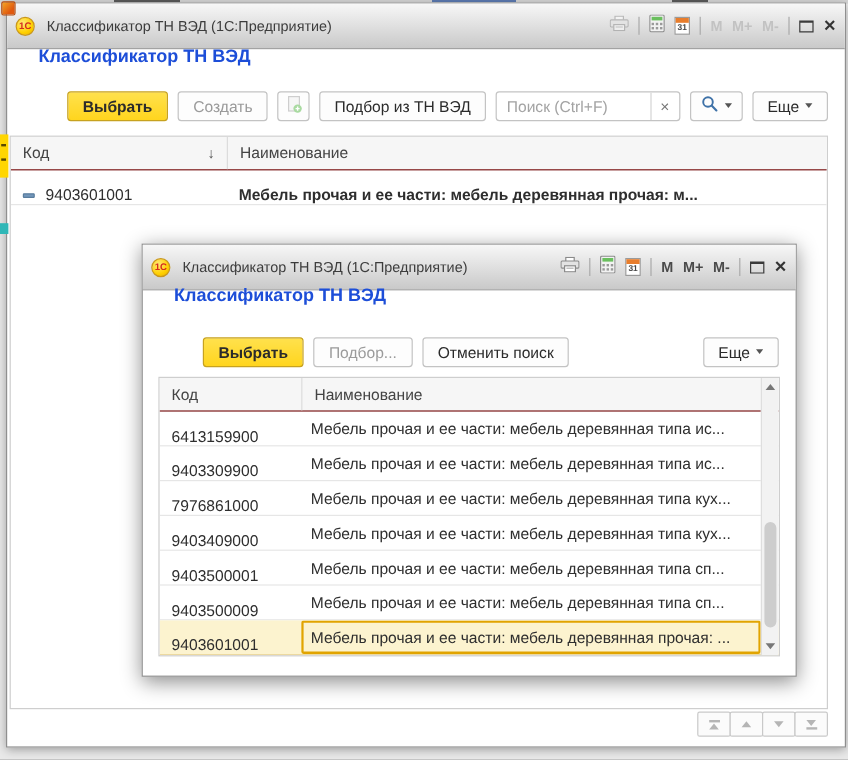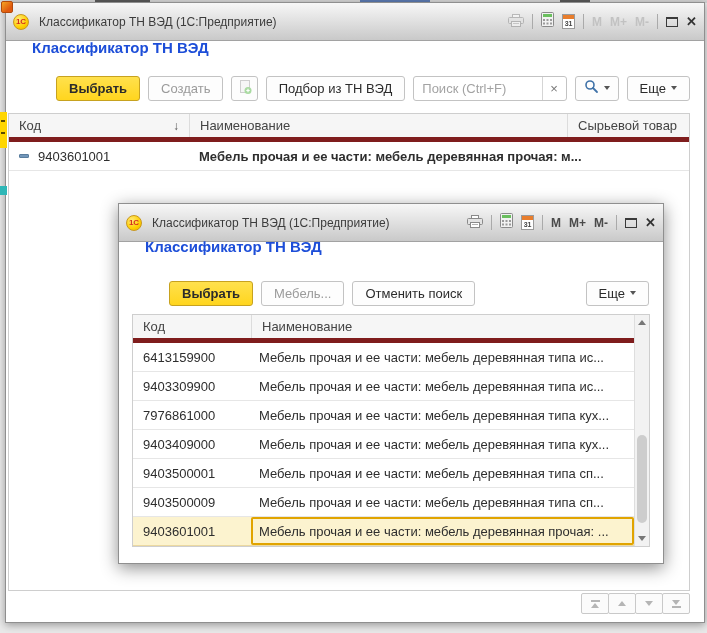--- a/index.html
+++ b/index.html
@@ -56,27 +56,27 @@
   .ml-auto { margin-left:auto;justify-content:space-between; }
 
   .search-box { height:25px; border:1px solid #c3c3c3; border-radius:3px; display:flex; align-items:stretch; width:164px; background:#fff; overflow:hidden; }
   .search-input { border:none; outline:none; flex:1; min-width:0; font-size:13px; color:#444; padding:0 8px; font-family:inherit; background:transparent; }
   .search-input::placeholder { color:#a3a3a3; }
   .search-clear { width:24px; border-left:1px solid #d5d5d5; display:flex; align-items:center; justify-content:center; color:#777; font-size:13px; }
 
   
   .grid { position:absolute; border:1px solid #cecece; background:#fff; overflow:hidden; }
   .main-grid { left:2px; right:14px; top:110px; bottom:31px; }
-  .grid-header { display:flex; height:28px; background:#f6f6f6; border-bottom:5px solid #7f1d1d; align-items:stretch; font-size:13px; color:#444; }
+  .grid-header { display:flex; height:28px; background:#f6f6f6; border-bottom:1px solid #7f1d1d; align-items:stretch; font-size:13px; color:#444; }
   .gh-cell { padding:0 10px; display:flex; align-items:center; }
   .gh-code { width:180px; }
   .gh-code .sort { margin-left:auto; color:#555; font-size:12px; }
   .gh-name { flex:1; border-left:1px solid #dcdcdc; }
   .gh-raw { width:122px; border-left:1px solid #dcdcdc; }
-  .grid-row { display:flex; height:29px; align-items:center; border-bottom:1px solid #e6e6e6; font-size:13px; color:#2e2e2e; }
+  .grid-row { display:flex; height:29px; align-items:flex-end; border-bottom:1px solid #e6e6e6; font-size:13px; color:#2e2e2e; }
   .row-code { width:180px; padding:0 10px; display:flex; align-items:center; gap:9px; }
   .marker { width:10px; height:4px; background:#7397ba; border:1px solid #597d9e; border-radius:1px; flex:0 0 auto; }
   .row-name { flex:1; padding:0 10px; white-space:nowrap; overflow:hidden;font-weight:bold; }
 
   .nav-btns { position:absolute; right:14px; bottom:8px; display:flex; }
   .nav-btn { width:28px; height:21px; background:#fbfbfb; border:1px solid #c9c9c9; border-radius:2px;
     display:flex; flex-direction:column; align-items:center; justify-content:center; gap:1px; margin-left:-1px; }
   .tri-up { width:0; height:0; border-left:4px solid transparent; border-right:4px solid transparent; border-bottom:5px solid #b5b5b5; }
   .tri-down { width:0; height:0; border-left:4px solid transparent; border-right:4px solid transparent; border-top:5px solid #b5b5b5; }
   .bar { width:9px; height:2px; background:#b5b5b5; }
@@ -191,21 +191,20 @@
       </div>
     </div>
 
     <div class="grid main-grid">
       <div class="grid-header">
         <div class="gh-cell gh-code">
           <span>Код</span>
           <span class="sort">↓</span>
         </div>
         <div class="gh-cell gh-name">Наименование</div>
-        <div class="gh-cell gh-raw">Сырьевой товар</div>
       </div>
       <div class="grid-row">
         <div class="row-code">
           <span class="marker"></span>
           <span>9403601001</span>
         </div>
         <div class="row-name">Мебель прочая и ее части: мебель деревянная прочая: м...</div>
       </div>
     </div>
 
@@ -267,21 +266,21 @@
         <span class="tb-sep"></span>
         <span class="tb-max"></span>
         <span class="tb-close">✕</span>
       </div>
     </div>
 
     <div class="page-heading" style="top:34px;">Классификатор ТН ВЭД</div>
 
     <div class="toolbar" style="top:76px;">
       <div class="btn primary">Выбрать</div>
-      <div class="btn disabled">Мебель...</div>
+      <div class="btn disabled">Подбор...</div>
       <div class="btn">Отменить поиск</div>
       <div class="btn ml-auto">
         <span>Еще</span>
         <span class="caret"></span>
       </div>
     </div>
 
     <div class="grid modal-grid">
       <div class="grid-header">
         <div class="gh-cell mh-code">Код</div>

